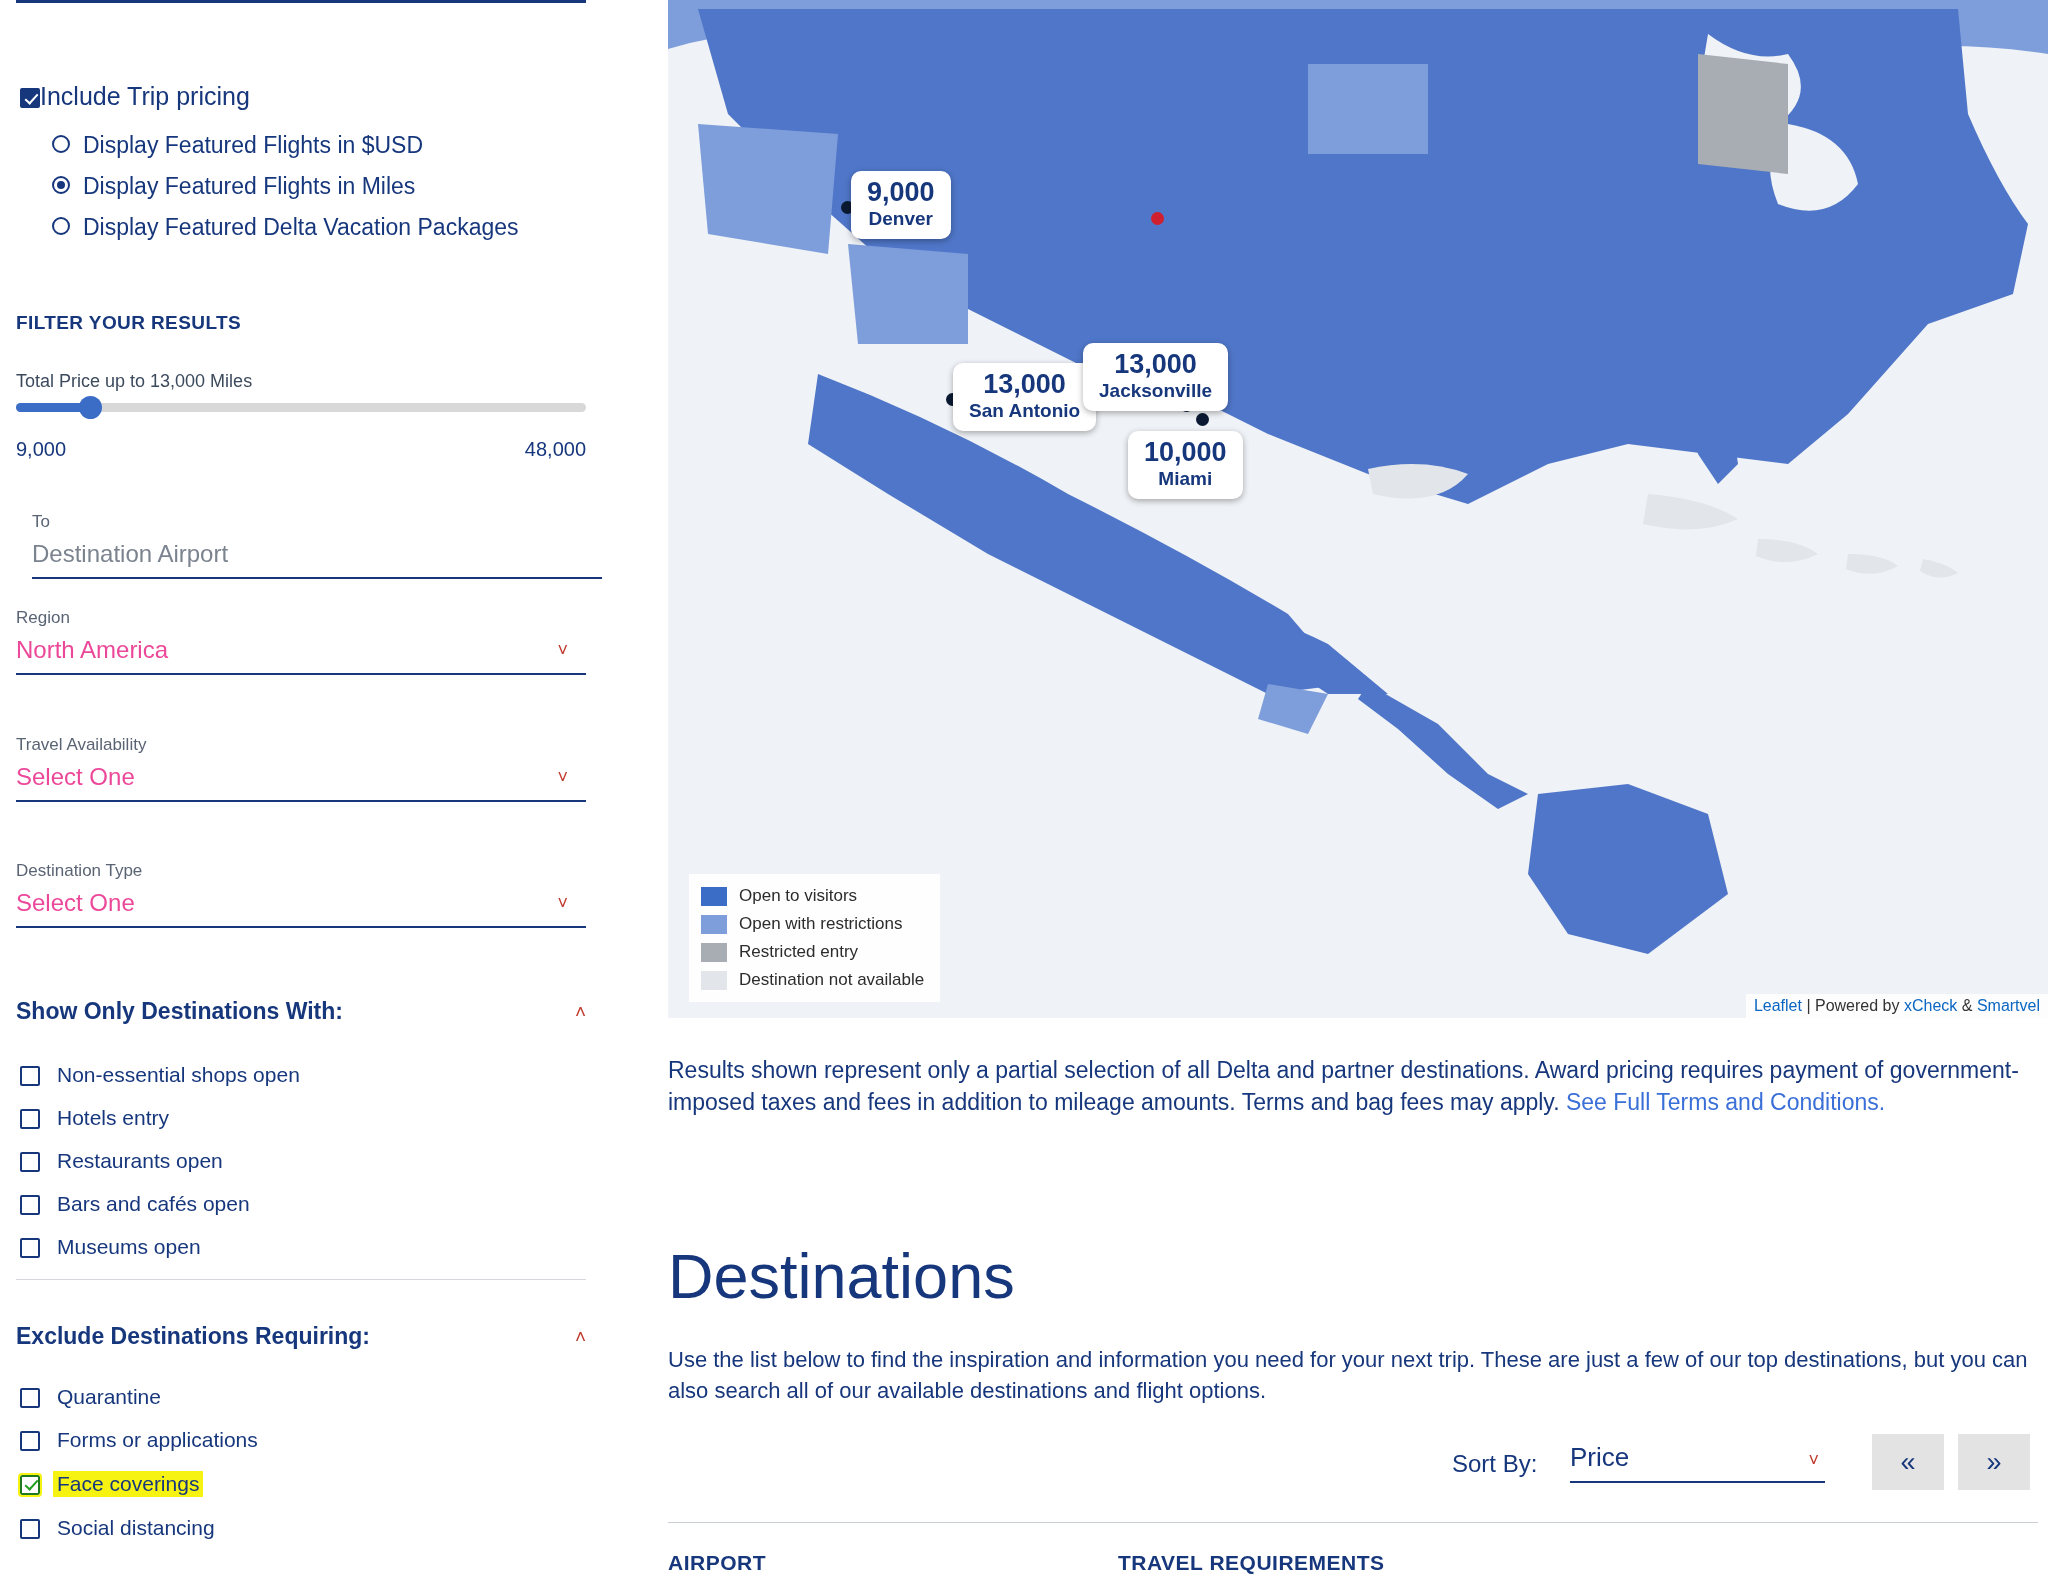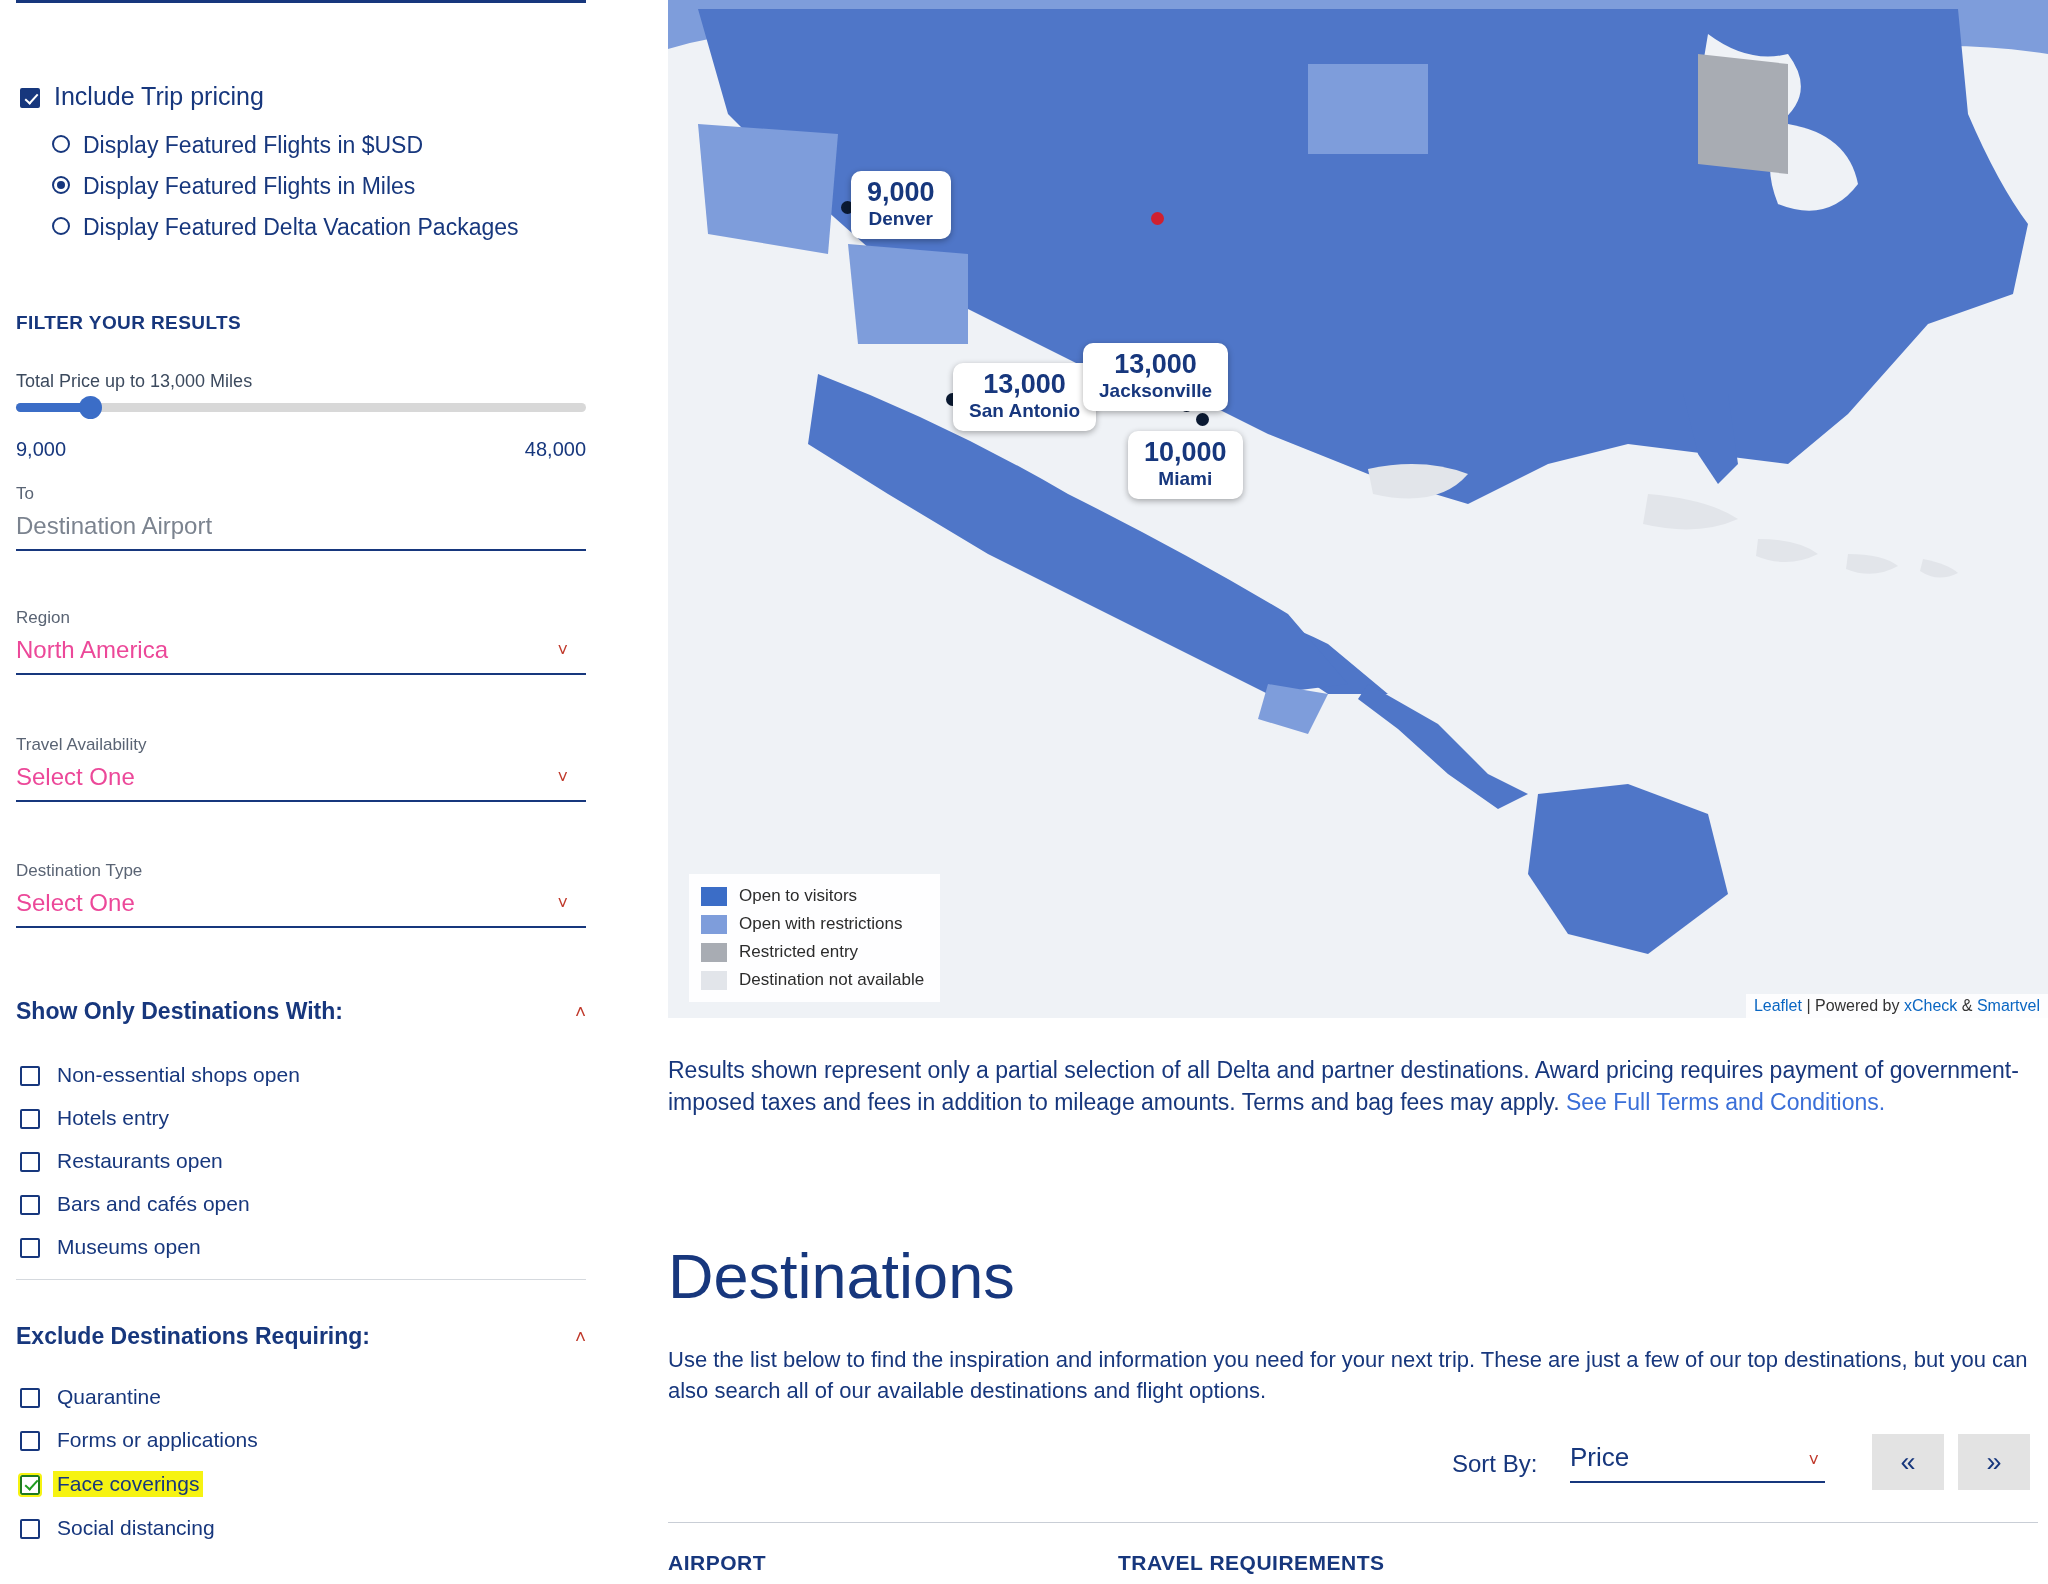--- a/index.html
+++ b/index.html
@@ -51,21 +51,21 @@
     border: 2px solid #17377d; border-radius: 50%;
     background: #fff; position: relative; margin-top: 3px;
   }
   .rb.selected::after {
     content: ""; position: absolute; left: 3px; top: 3px;
     width: 8px; height: 8px; border-radius: 50%; background: #17377d;
   }
 
   .inc-trip {
     position: absolute; left: 20px; top: 82px;
-    display: flex; align-items: center; gap: 14px;
+    display: flex; align-items: center; 
   }
   .inc-trip .label { font-size: 25px; color: #17377d; }
 
   .radios { position: absolute; left: 52px; top: 132px; }
   .radios .row { margin-bottom: 14px; gap: 13px; }
   .radios .label { font-size: 23px; color: #17377d; }
 
   .filter-title {
     position: absolute; left: 16px; top: 312px;
     font-size: 19px; font-weight: bold; letter-spacing: .4px; color: #17377d;
@@ -93,21 +93,21 @@
   .field { position: absolute; left: 16px; width: 570px; }
   .field .small-label { font-size: 17px; color: #5a6474; margin-bottom: 8px; }
   .field .value { font-size: 24px; color: #ec4899; }
   .field .value.placeholder { color: #7b838f; }
   .field .line { margin-top: 9px; height: 2px; background: #17377d; }
   .chev {
     position: absolute; right: 18px; bottom: 16px;
     color: #c0392b; font-size: 18px; line-height: 1;
   }
 
-  .f-to { top: 484px; }
+  .f-to { top: 512px; margin-left: 16px; }
   .f-region { top: 608px; }
   .f-avail { top: 735px; }
   .f-dest { top: 861px; }
 
   .section-head {
     position: absolute; left: 16px; width: 570px;
     display: flex; align-items: center; justify-content: space-between;
   }
   .section-head .txt { font-size: 23px; font-weight: bold; color: #17377d; }
   .section-head .caret { color: #c0392b; font-size: 19px; }

